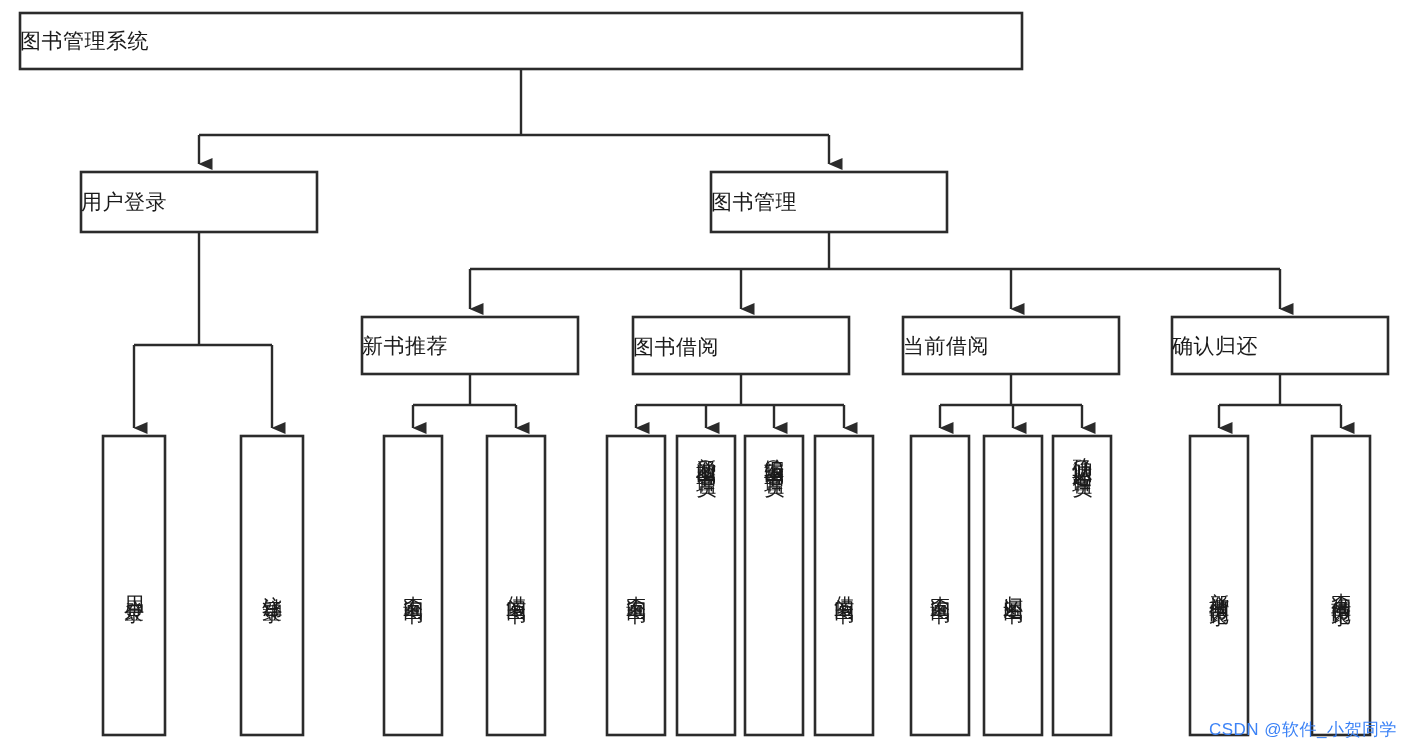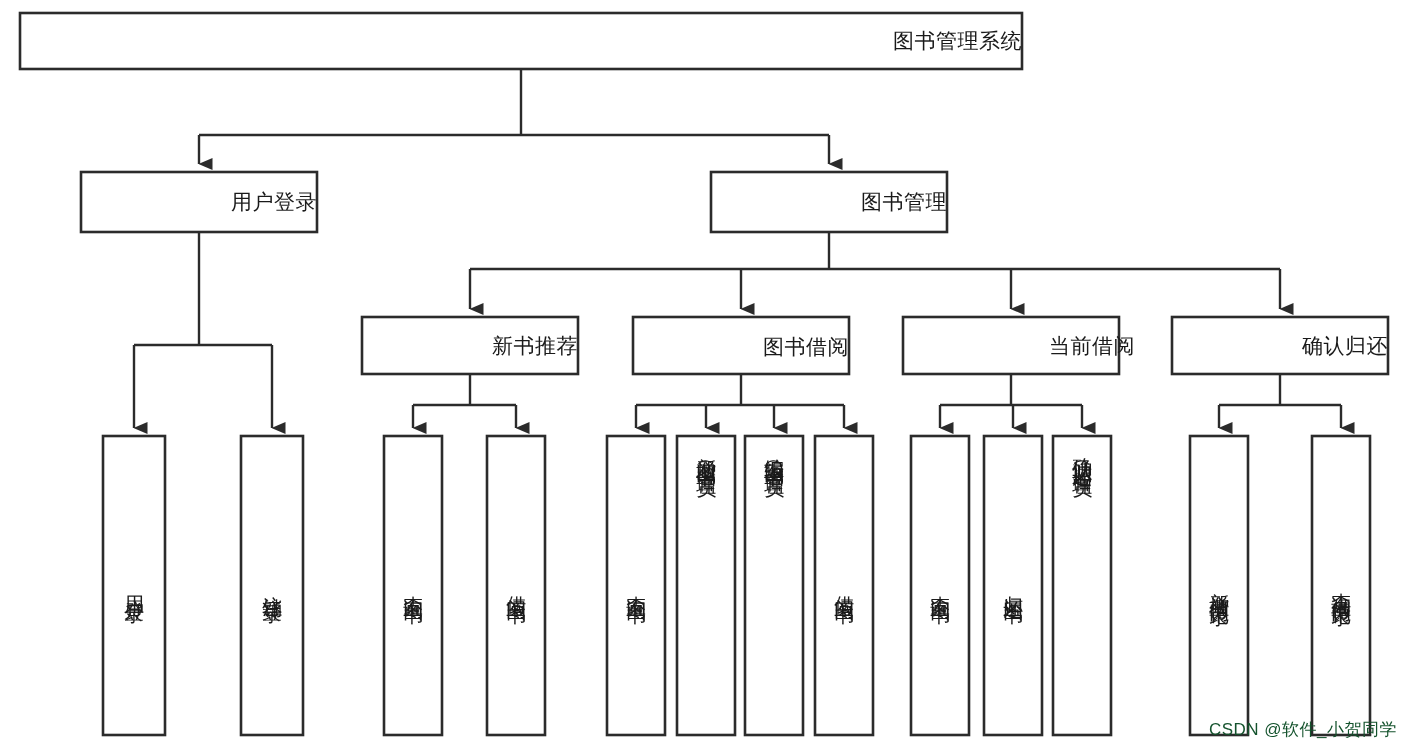--- a/index.html
+++ b/index.html
@@ -38,21 +38,21 @@
     stroke-linecap: butt;
   }
   .arrow-head {
     fill: #2b2b2b;
     stroke: none;
   }
   .node-label-h {
     position: absolute;
     display: flex;
     align-items: center;
-    justify-content: flex-end;
+    justify-content: flex-start;
     color: #1a1a1a;
     font-size: 21px;
     line-height: 1.2;
     letter-spacing: 0.5px;
     white-space: nowrap;
     pointer-events: none;
   }
   .node-label-v {
     position: absolute;
     display: flex;
@@ -72,21 +72,21 @@
   .node-label-v.topalign {
     align-items: flex-start;
     padding-top: 6px;
     box-sizing: border-box;
   }
   #watermark {
     position: absolute;
     right: 8px;
     bottom: 6px;
     font-size: 17px;
-    color: #14532d;
+    color: #3b82f6;
     letter-spacing: 0.5px;
     white-space: nowrap;
     pointer-events: none;
   }
 </style>
 </head>
 <body>
 
 <div id="diagram-root">
 
@@ -176,21 +176,21 @@
   <div class="node-label-h" style="left:362px; top:317px; width:216px; height:57px;">
     <span>新书推荐</span>
   </div>
 
   <div class="node-label-h" style="left:711px; top:172px; width:236px; height:60px;">
     <span>图书管理</span>
   </div>
   <div class="node-label-h" style="left:633px; top:313px; width:216px; height:67px;">
     <span>图书借阅</span>
   </div>
-  <div class="node-label-h" style="left:903px; top:317px; width:216px; height:57px;margin-left:16px;">
+  <div class="node-label-h" style="left:903px; top:317px; width:216px; height:57px;">
     <span>当前借阅</span>
   </div>
   <div class="node-label-h" style="left:1172px; top:317px; width:216px; height:57px;">
     <span>确认归还</span>
   </div>
 
   <div class="node-label-v" style="left:103px; top:436px; width:62px; height:299px;">
     <span>用户登录</span>
   </div>
   <div class="node-label-v" style="left:241px; top:436px; width:62px; height:299px;">

